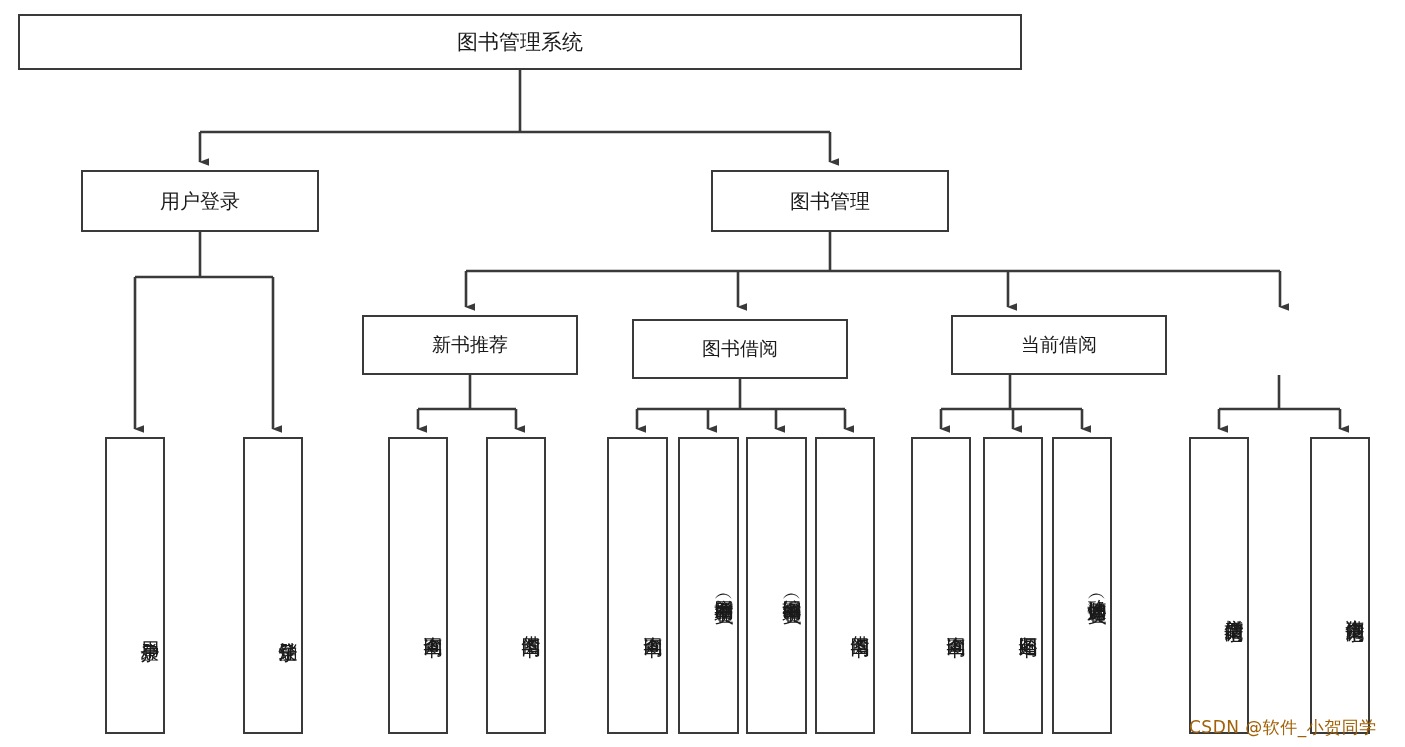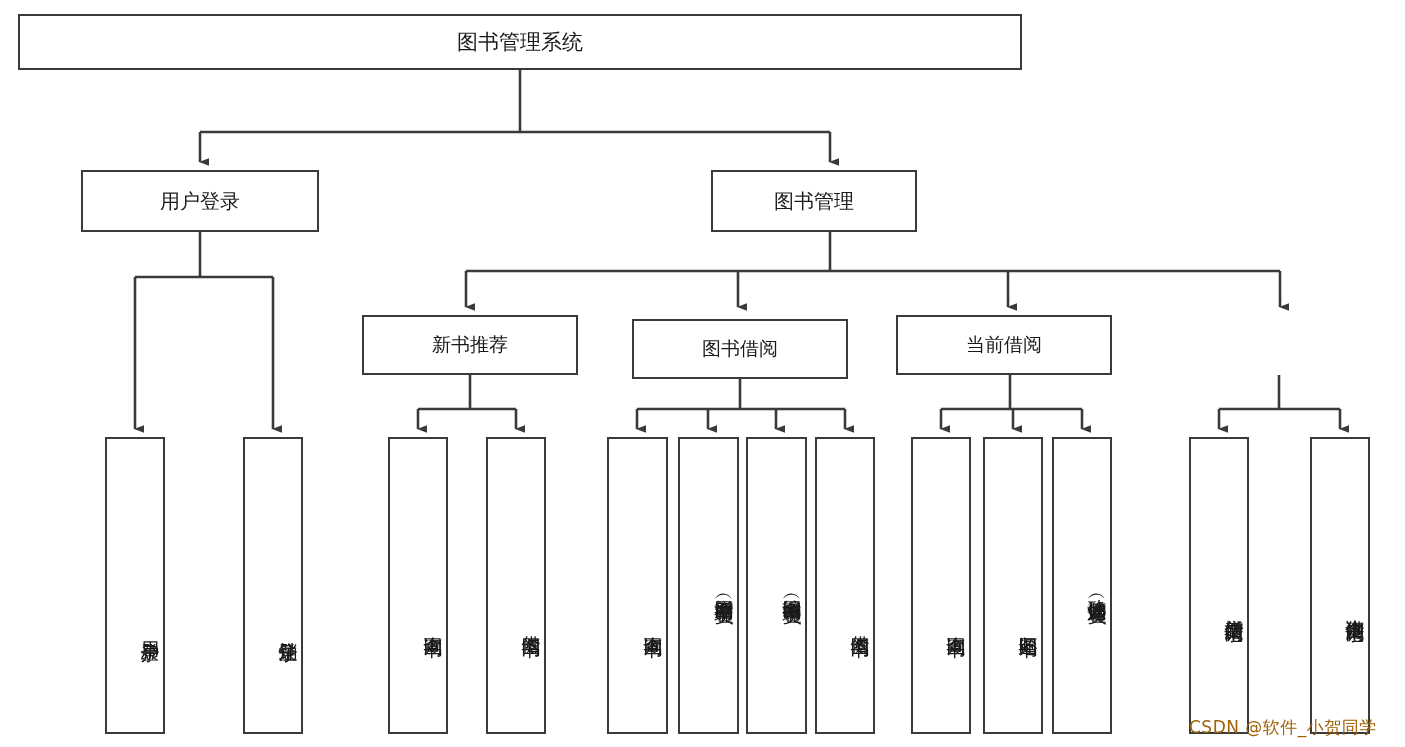--- a/index.html
+++ b/index.html
@@ -110,27 +110,27 @@
       <path d="M1219,409 L1340,409"></path>
       <path d="M1219,409 L1219,429" marker-end="url(#arrow)"></path>
       <path d="M1340,409 L1340,429" marker-end="url(#arrow)"></path>
     </g>
   </svg>
 
   <div class="node level-root" style="left:18px; top:14px; width:1004px; height:56px;">图书管理系统</div>
 
   <div class="node level-2" style="left:81px; top:170px; width:238px; height:62px;">用户登录</div>
 
-  <div class="node level-2" style="left:711px; top:170px; width:206px; height:62px;">图书管理</div>
+  <div class="node level-2" style="left:711px; top:170px; width:238px; height:62px;">图书管理</div>
 
   <div class="node level-3" style="left:362px; top:315px; width:216px; height:60px;text-align:center;">新书推荐</div>
 
   <div class="node level-3" style="left:632px; top:319px; width:216px; height:60px;">图书借阅</div>
 
-  <div class="node level-3" style="left:896px; top:315px; width:216px; height:60px;">当前借阅</div>
+  <div class="node level-3" style="left:951px; top:315px; width:216px; height:60px;">当前借阅</div>
 
 
   <div class="node leaf" style="left:105px; top:437px; width:60px; height:297px; padding-top:85px;">用户登录</div>
 
   <div class="node leaf" style="left:243px; top:437px; width:60px; height:297px; padding-top:85px;">注销登录</div>
 
   <div class="node leaf" style="left:388px; top:437px; width:60px; height:297px; padding-top:75px;">查询图书</div>
 
   <div class="node leaf" style="left:486px; top:437px; width:60px; height:297px; padding-top:75px;">借阅图书</div>
 

